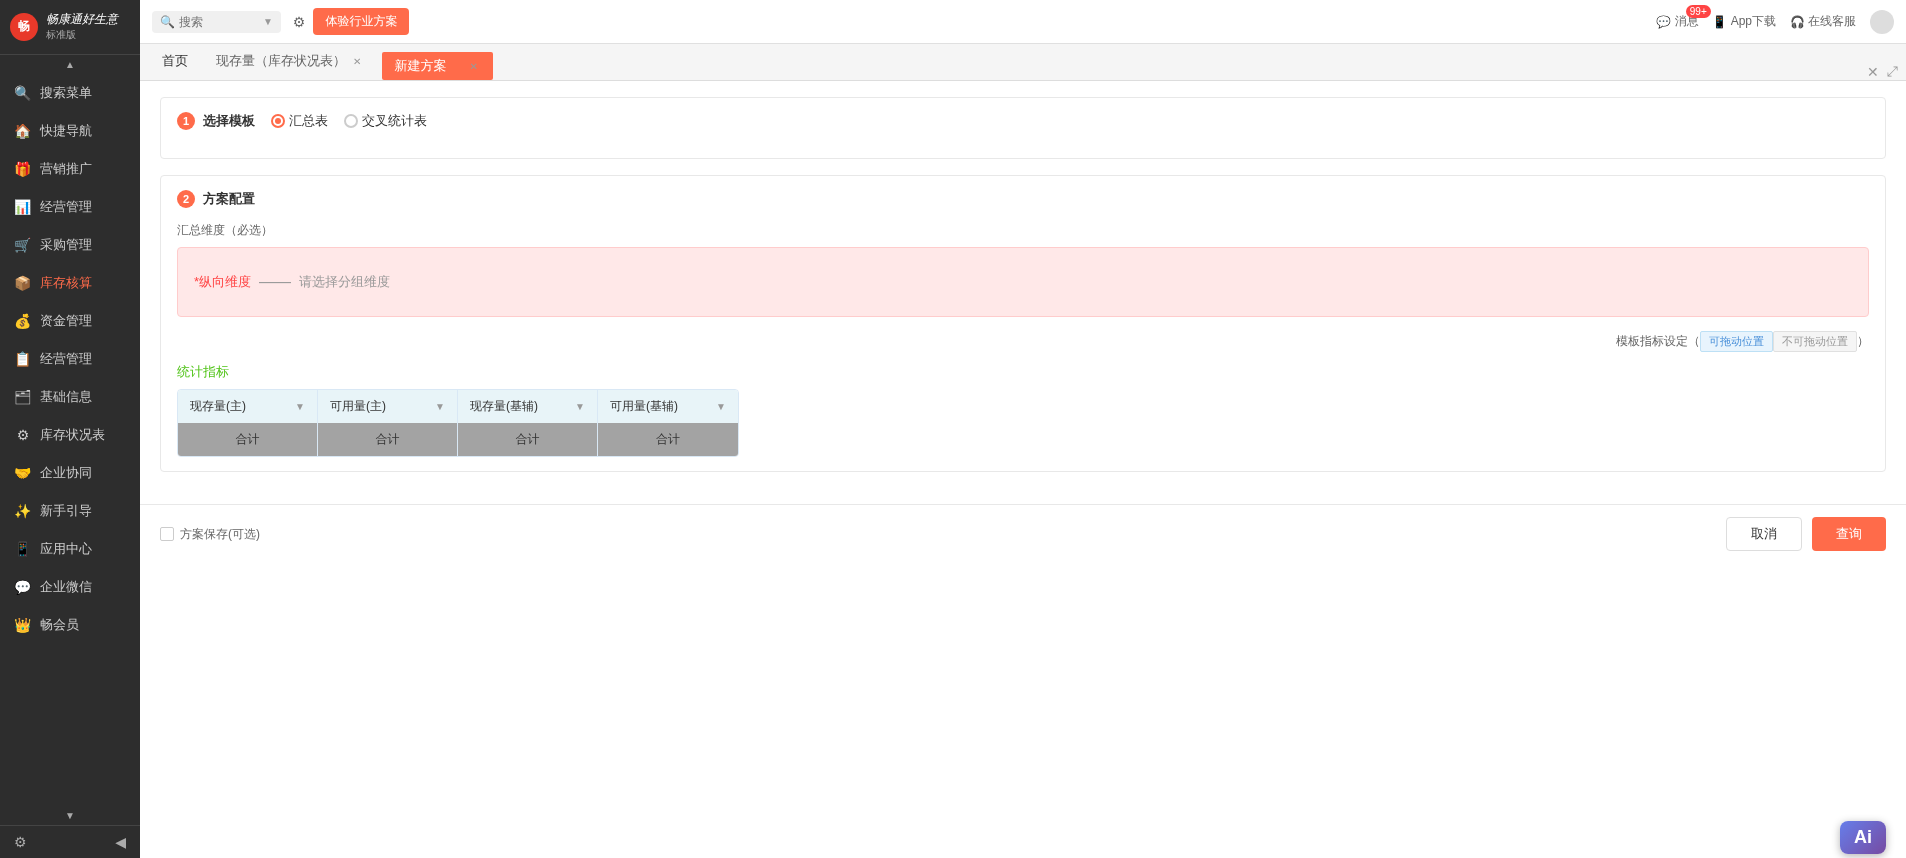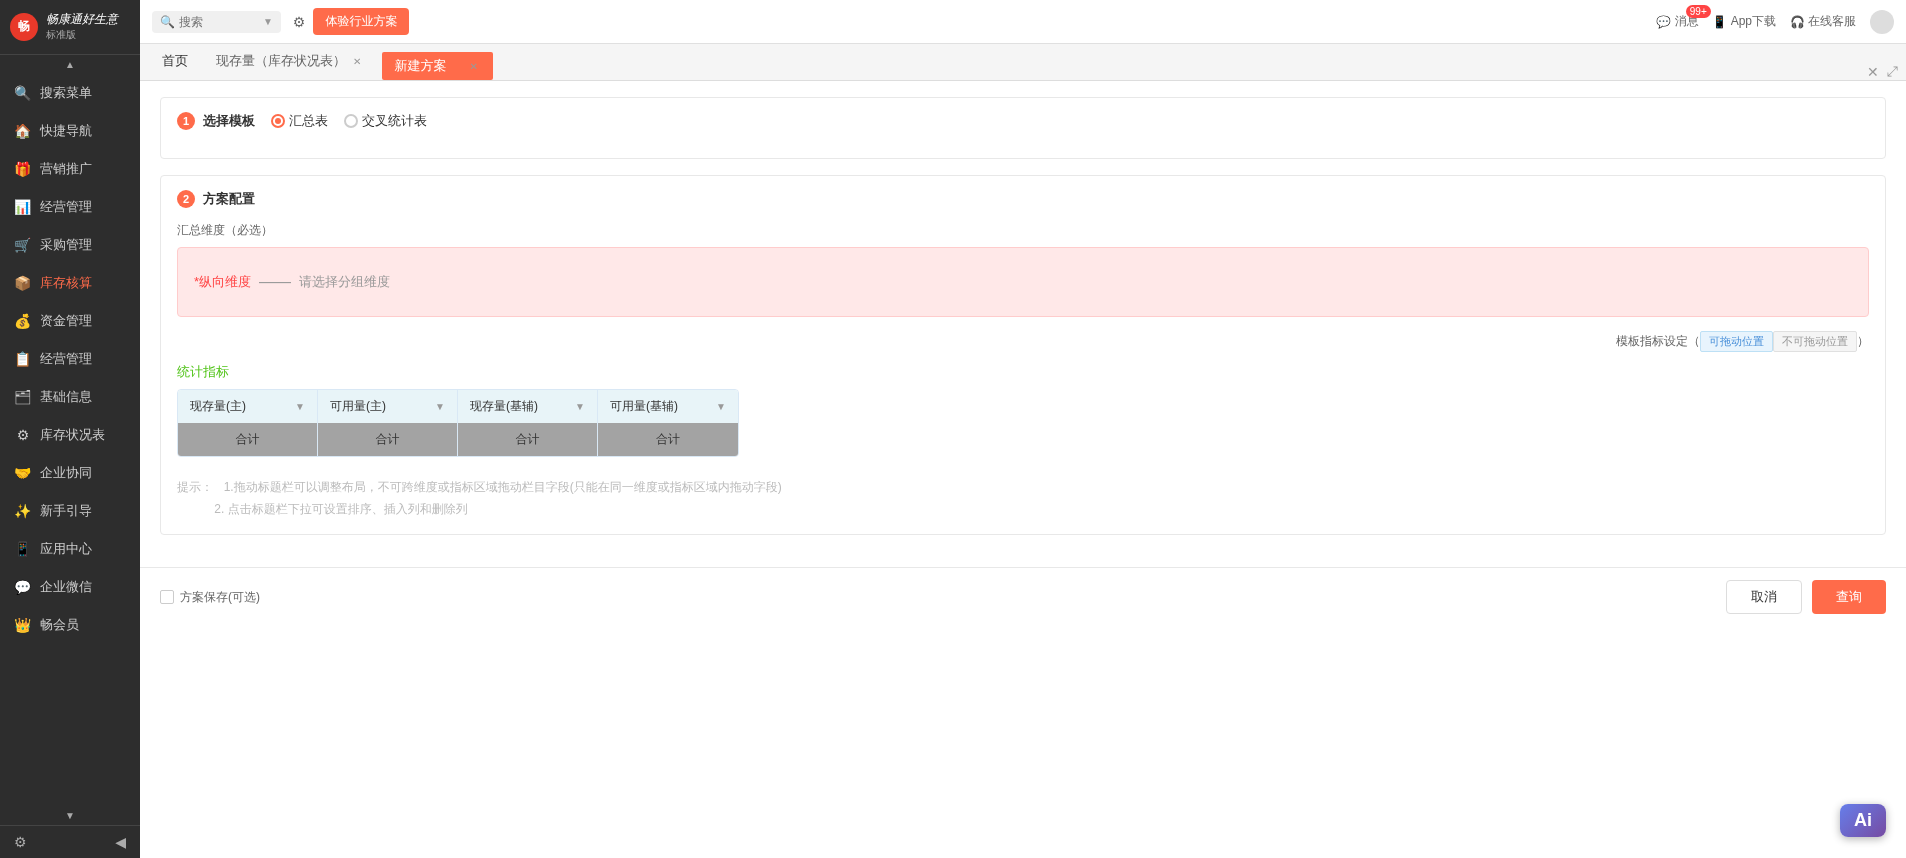--- a/index.html
+++ b/index.html
@@ -441,41 +441,31 @@
               <div class="stats-col-body">
                 <span>合计</span>
               </div>
               <div class="stats-col-body">
                 <span>合计</span>
               </div>
             </div>
           </div>
         </div>
 
-        <div class="tips">
-          <div class="tips-item">
-            <span>提示：&nbsp;&nbsp;</span>
-            <span>1.拖动标题栏可以调整布局，不可跨维度或指标区域拖动栏目字段(只能在同一维度或指标区域内拖动字段)</span>
-          </div>
-          <div class="tips-item">
-            <span>&nbsp;&nbsp;&nbsp;&nbsp;&nbsp;&nbsp;&nbsp;&nbsp;&nbsp;&nbsp;</span>
-            <span>2. 点击标题栏下拉可设置排序、插入列和删除列</span>
-          </div>
-        </div>
       </div>
 
     </div>
 
     <div class="footer">
       <label class="save-checkbox">
         <div class="checkbox"></div>
         <span>方案保存(可选)</span>
       </label>
       <div class="footer-buttons">
         <button class="cancel-btn">取消</button>
         <button class="query-btn">查询</button>
       </div>
     </div>
   </div>
 
 </div>
 
-<div class="ai-badge" style="position:fixed;bottom:21px;right:20px;">Ai</div>
+<div class="ai-badge" style="position:fixed;bottom:4px;right:20px;">Ai</div>
 
 </body></html>

